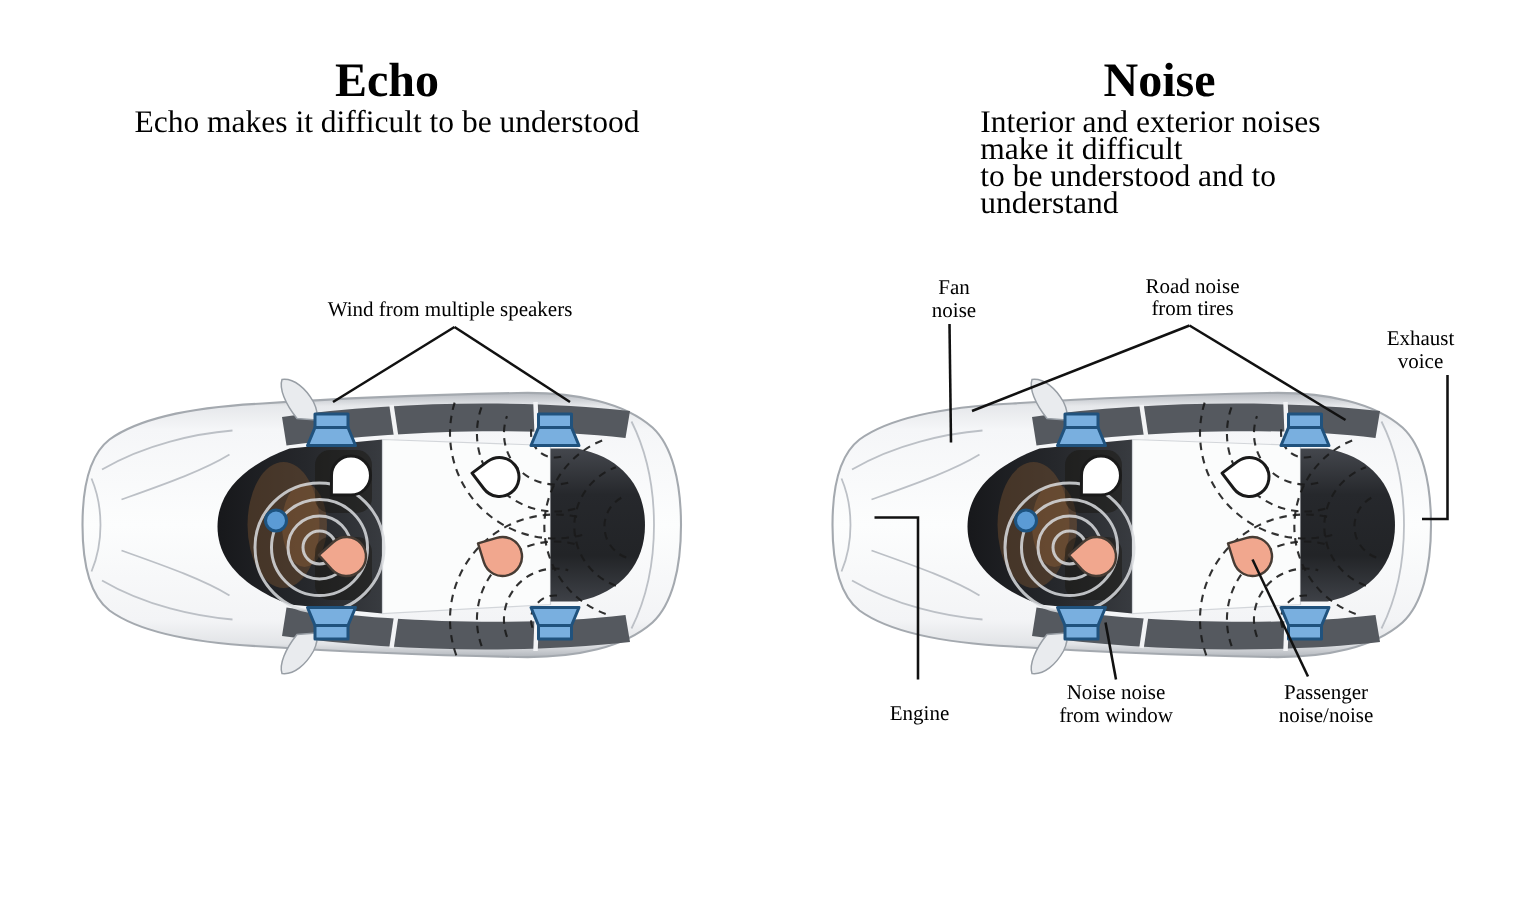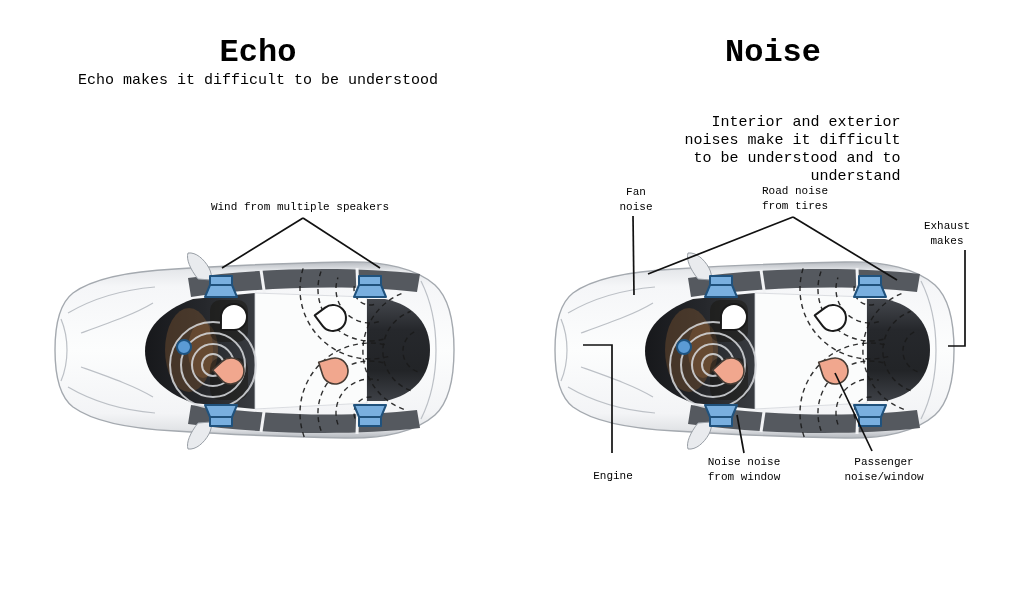--- a/index.html
+++ b/index.html
@@ -1,35 +1,35 @@
 <!DOCTYPE html>
 <html style="--background: #ffffff; --text: #000000; --callout-line: #111111; --speaker-fill: #79afdf; --speaker-outline: #20527d; --talker-fill: #f1a78e; --talker-outline: #473c34; --listener-fill: #ffffff; --listener-outline: #1a1a1a; --microphone-fill: #5b9bd5; --microphone-outline: #1d5380; --wave-ring: #d9dcdf; --noise-arc: #1b1b1b;"><head>
 <meta charset="utf-8">
 <style>
   html,body { margin:0; padding:0; background:#fff; }
   .canvas {
     position:relative; width:1024px; height:486px;
     background:var(--background,#fff);
-    font-family:Liberation Mono, monospace;
+    font-family:Liberation Serif, serif;
     color:var(--text,#000);
     overflow:hidden;
   }
   .title {
     position:absolute; transform:translateX(-50%);
     font-size:32px; font-weight:bold; line-height:32px;
     white-space:nowrap; text-align:center;
   }
   .subtitle {
     position:absolute; transform:translateX(-50%);
-    font-size:15px; line-height:18px; text-align:right;
+    font-size:21px; line-height:18px; text-align:left;
     white-space:pre-line;
   }
   .callout-label {
     position:absolute; transform:translate(-50%,-50%);
-    font-size:11px; line-height:15px; text-align:center;
+    font-size:14px; line-height:15px; text-align:center;
     white-space:pre-line;
   }
   .car-svg { position:absolute; overflow:visible; }
   .overlay { position:absolute; left:0; top:0; pointer-events:none; }
 
   .body-fill   { fill:url(#bodyGrad); stroke:#a4a9af; stroke-width:1.4; }
   .detail-line { fill:none; stroke:#bcc0c6; stroke-width:1.2; }
   .win-strip   { fill:#55595f; }
   .pillar      { stroke:#f2f3f5; stroke-width:3; fill:none; }
   .windshield  { fill:url(#wsGrad); }
@@ -171,37 +171,37 @@
     <div class="title" style="left:258px; top:37px;">Echo</div>
     <div class="subtitle" style="left:258px; top:72px;">Echo makes it difficult to be understood</div>
     <svg class="car-svg" style="left:55px; top:253px;" width="400" height="196" viewBox="0 0 400 196">
       <use href="#carSymbol"></use>
     </svg>
     <div class="callout-label" style="left:300px; top:207px;">Wind from multiple speakers</div>
   </section>
 
   <section>
     <div class="title" style="left:773px; top:37px;">Noise</div>
-    <div class="subtitle" style="left:777px; top:72px;margin-top:42px;">Interior and exterior noises make it difficult
+    <div class="subtitle" style="left:777px; top:72px;">Interior and exterior noises make it difficult
 to be understood and to understand</div>
     <svg class="car-svg" style="left:555px; top:253px;" width="400" height="196" viewBox="0 0 400 196">
       <use href="#carSymbol"></use>
     </svg>
     <div class="callout-label" style="left:636px; top:200px;">Fan
 noise</div>
     <div class="callout-label" style="left:795px; top:199px;">Road noise
 from tires</div>
     <div class="callout-label" style="left:947px; top:234px;">Exhaust
-makes</div>
+voice</div>
     <div class="callout-label" style="left:613px; top:484px;">Engine
 noise</div>
     <div class="callout-label" style="left:744px; top:470px;">Noise noise
 from window</div>
     <div class="callout-label" style="left:884px; top:470px;">Passenger
-noise/window</div>
+noise/noise</div>
   </section>
 
   <svg class="overlay" width="1024" height="614" viewBox="0 0 1024 614">
     <path class="callout-line" d="M 303,218 L 222,268"></path>
     <path class="callout-line" d="M 303,218 L 380,268"></path>
     <path class="callout-line" d="M 633,216 L 634,295"></path>
     <path class="callout-line" d="M 793,217 L 648,274"></path>
     <path class="callout-line" d="M 793,217 L 897,280"></path>
     <path class="callout-line" d="M 965,250 L 965,346 L 948,346"></path>
     <path class="callout-line" d="M 583,345 L 612,345 L 612,453"></path>

